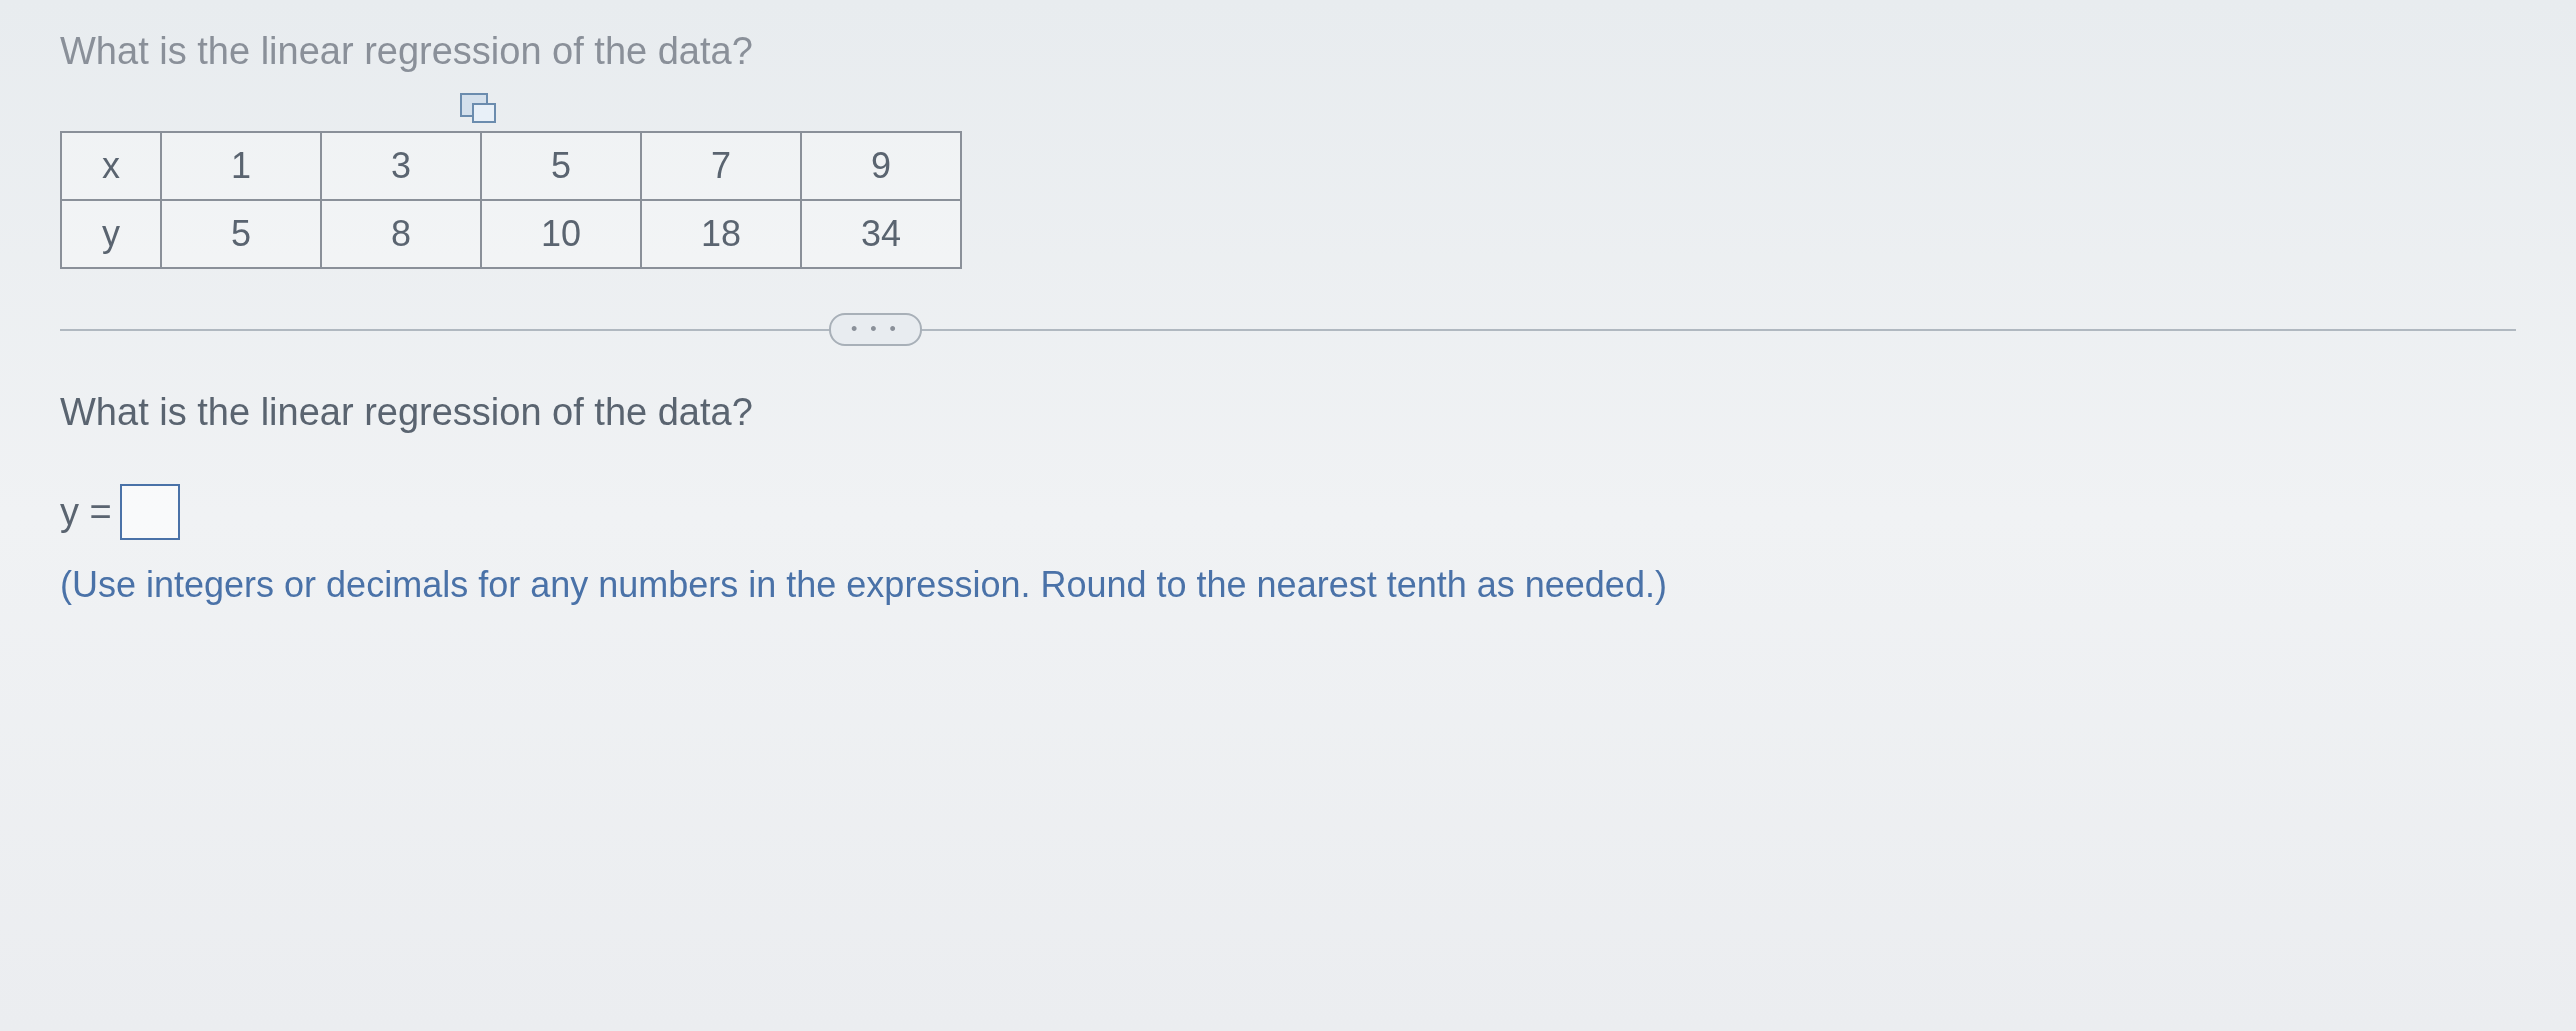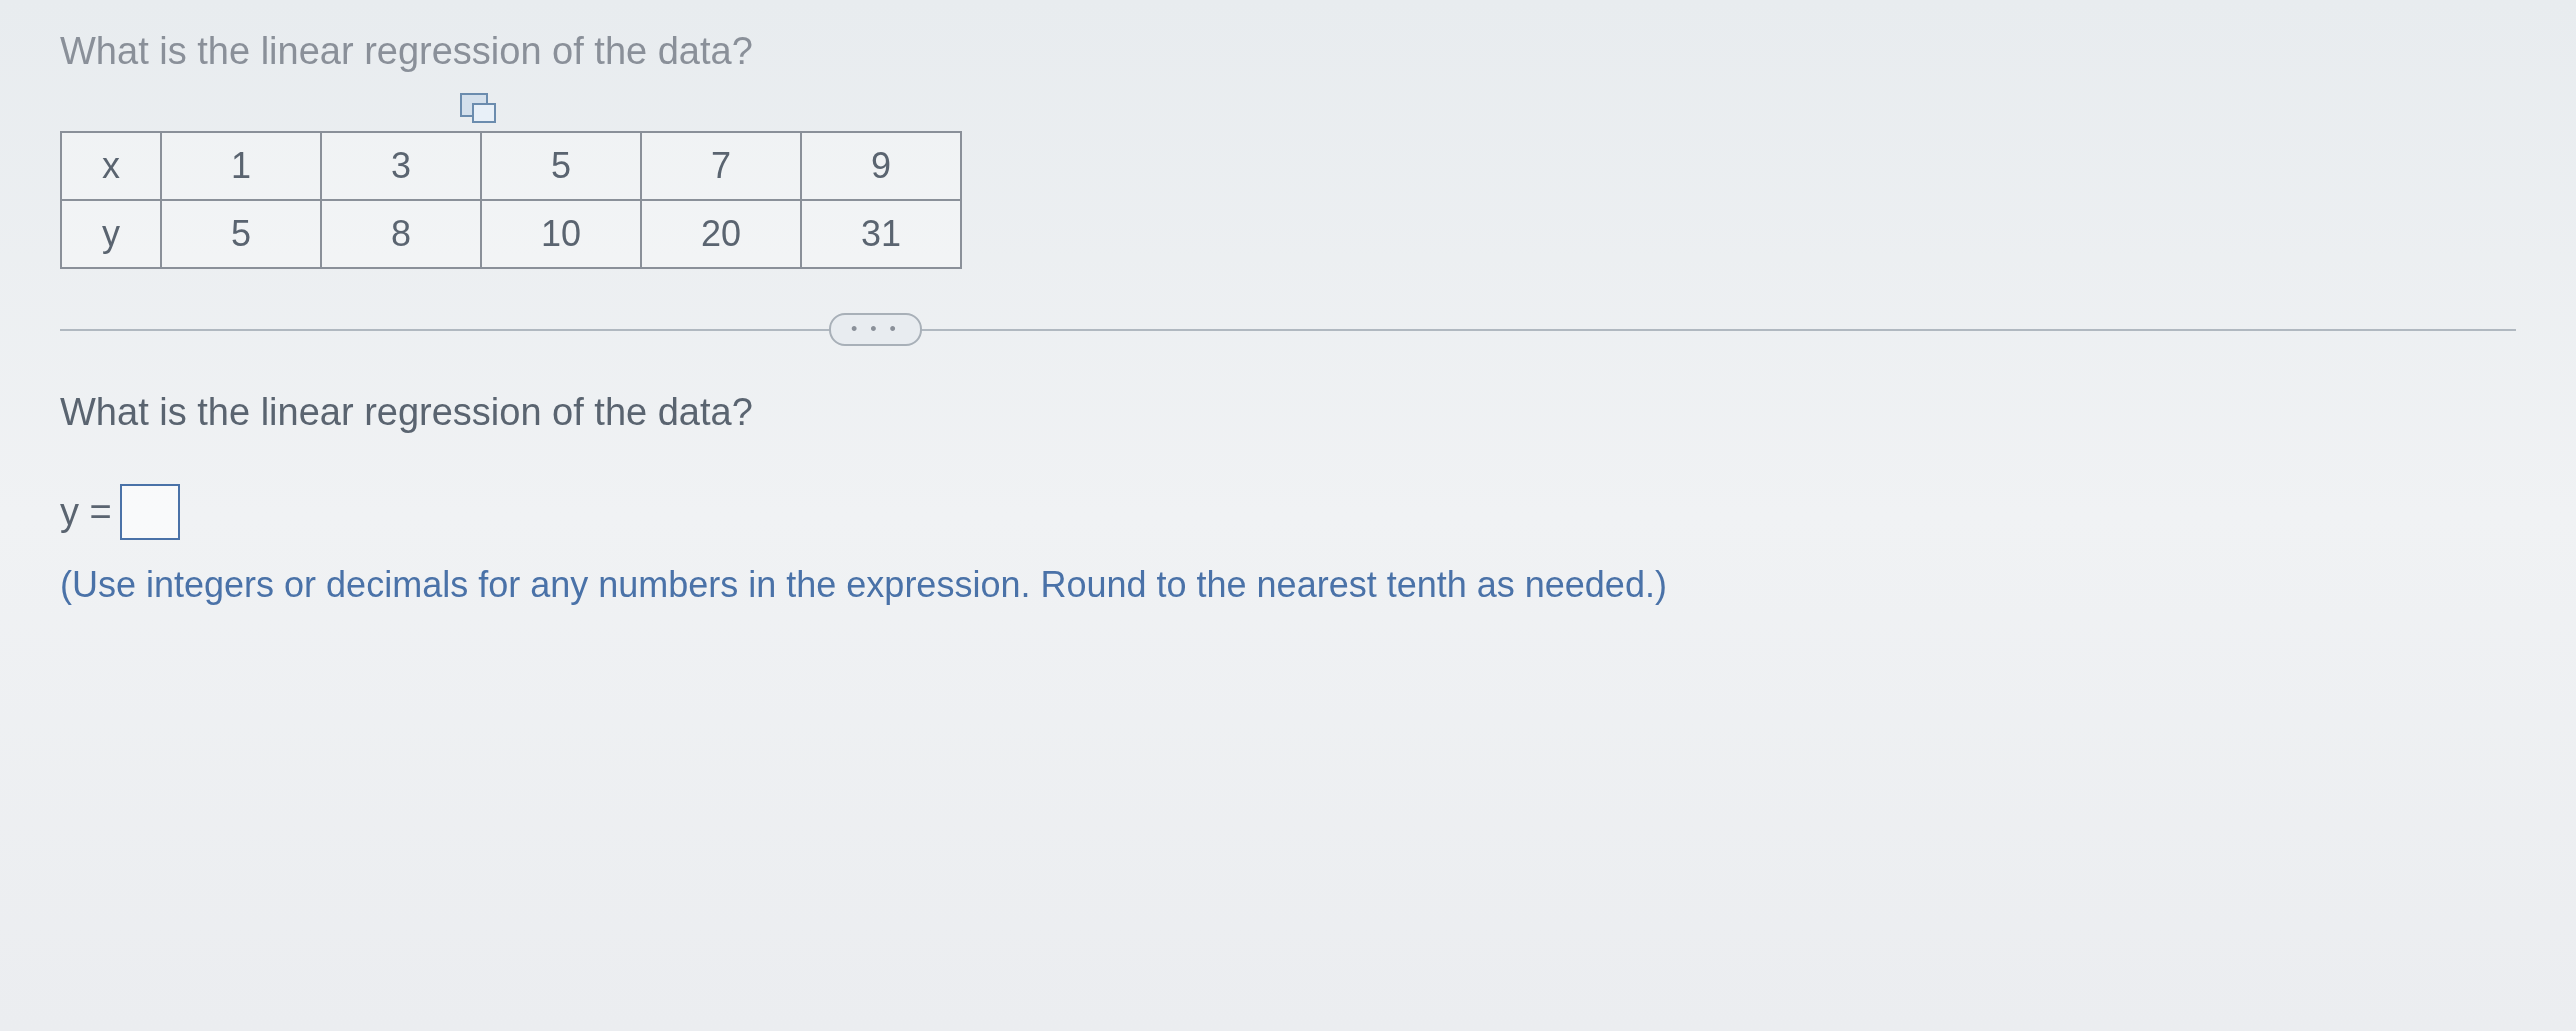--- a/index.html
+++ b/index.html
@@ -146,22 +146,22 @@
     <td>3</td>
     <td>5</td>
     <td>7</td>
     <td>9</td>
   </tr>
   <tr>
     <td class="header-cell">y</td>
     <td>5</td>
     <td>8</td>
     <td>10</td>
-    <td>20</td>
-    <td>31</td>
+    <td>18</td>
+    <td>34</td>
   </tr>
 </tbody>
   </table>
 
 <div class="divider-wrapper">
   <button class="divider-button">• • •</button>
 </div>
 
 <div class="question-bottom">What is the linear regression of the data?</div>
 

